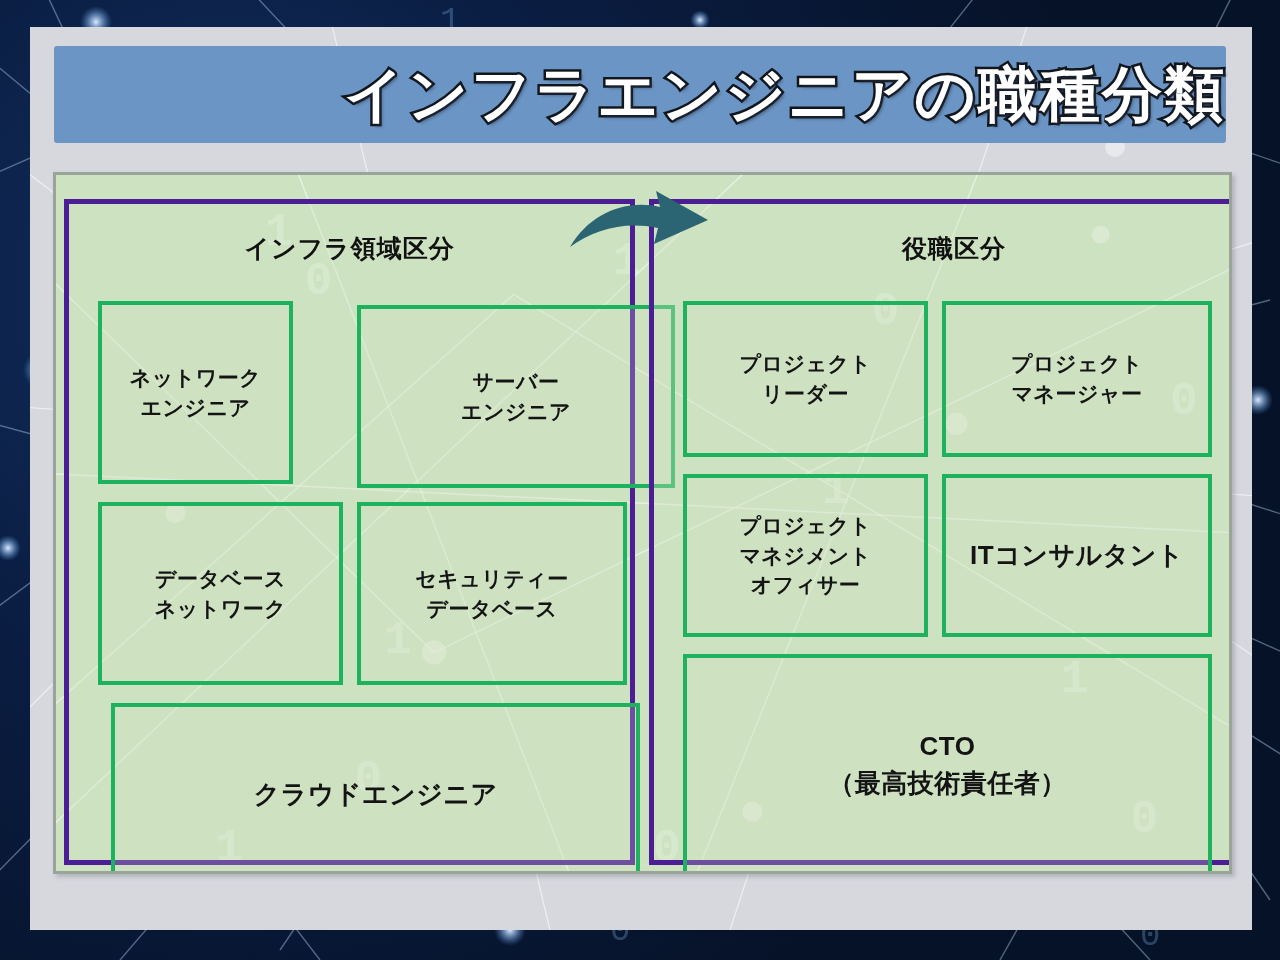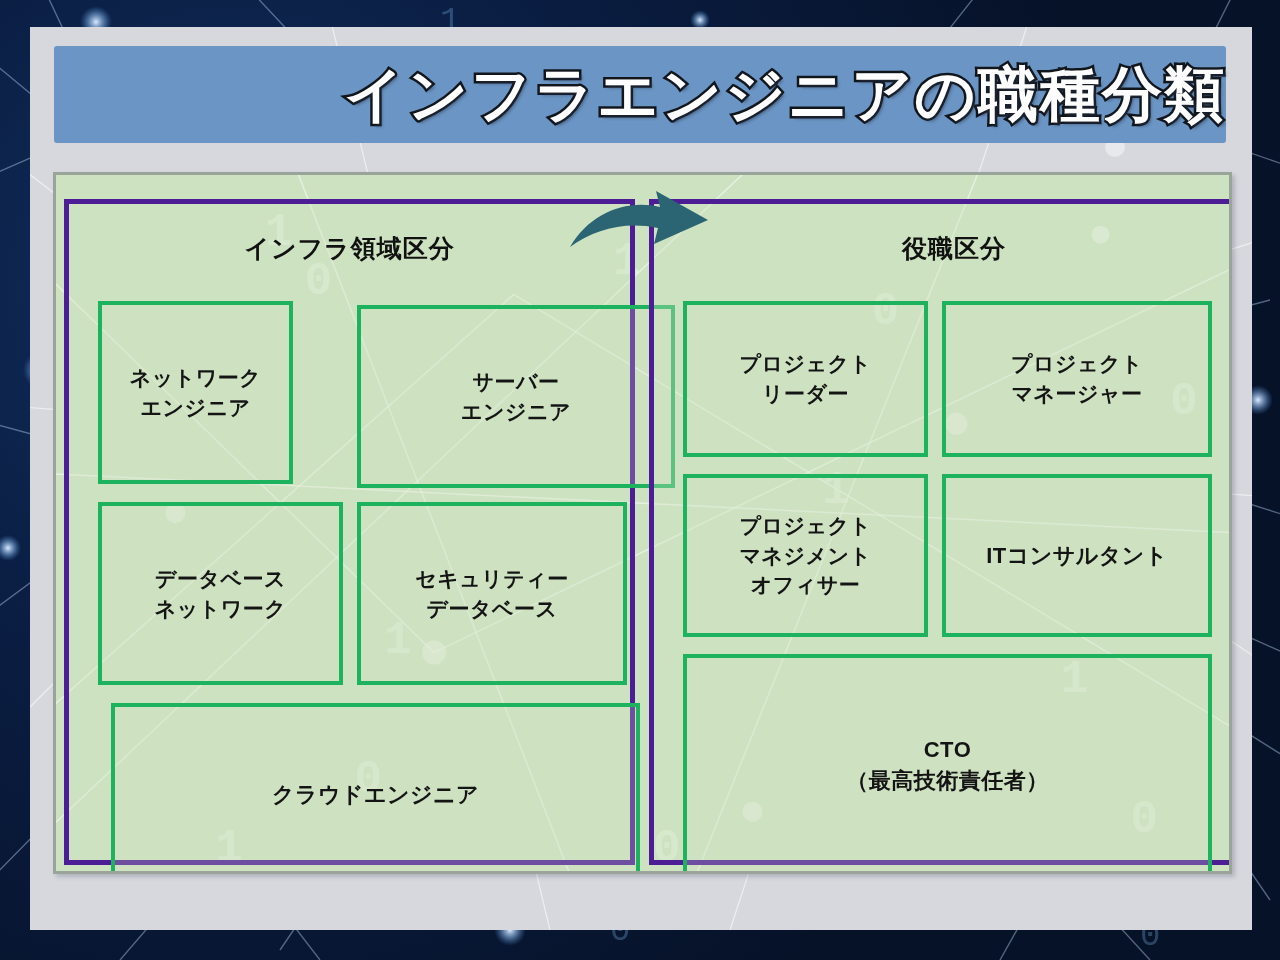--- a/index.html
+++ b/index.html
@@ -68,21 +68,21 @@
   
   .item-box{
     position:absolute;border:4px solid #1db35e;box-sizing:border-box;
     display:flex;align-items:center;justify-content:center;text-align:center;
     background:rgba(210,229,198,.25);
   }
   .item-label{
     font-size:21px;font-weight:bold;color:#141414;line-height:1.42;
     letter-spacing:.5px;white-space:pre-line;
   }
-  .item-label.big{font-size:22px;}
+  .item-label.big{font-size:26px;}
 
   
   #box-network   {left:29px; top:97px;  width:195px;height:183px;}
   #box-server    {left:288px;top:101px;  width:318px;height:183px;}
   #box-database  {left:29px; top:298px; width:245px;height:183px;}
   #box-security  {left:288px;top:298px; width:270px;height:183px;}
   #box-cloud     {left:42px; top:499px; width:529px;height:183px;}
 
   
   #box-pl        {left:29px; top:97px;  width:245px;height:156px;}

